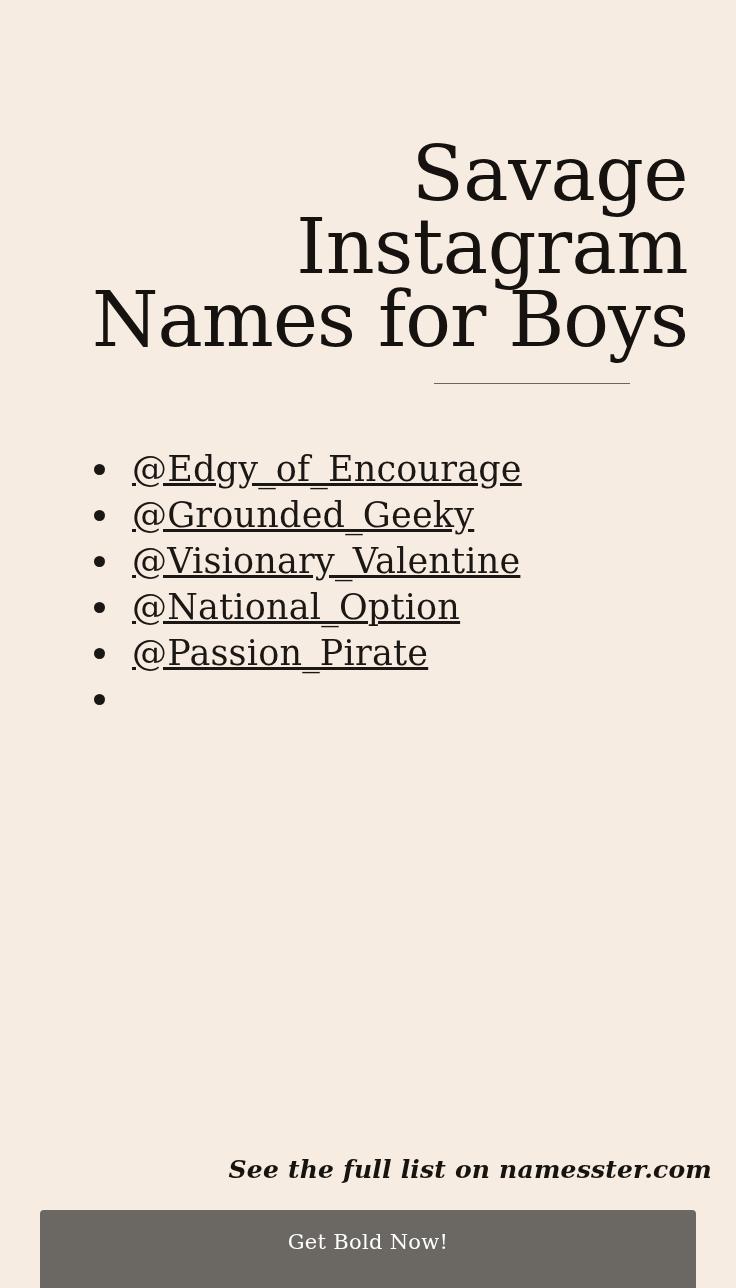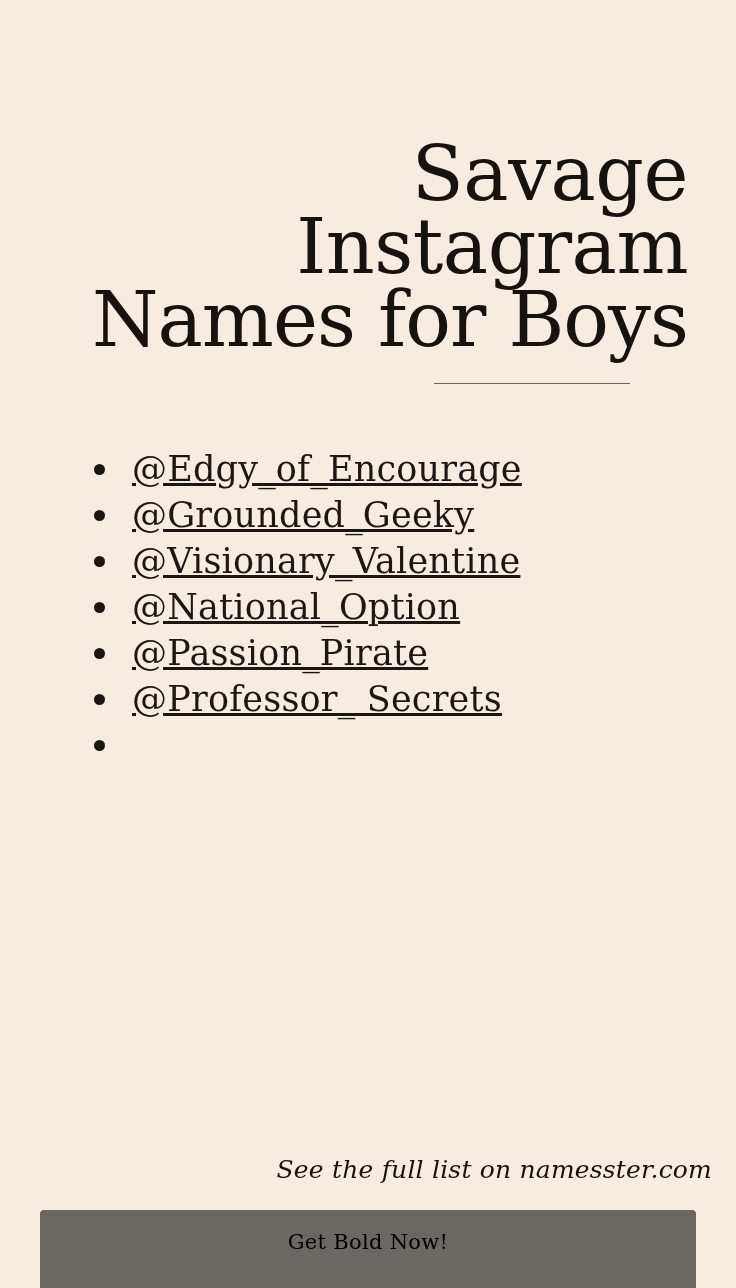--- a/index.html
+++ b/index.html
@@ -81,29 +81,29 @@
 
   
   .footer {
     margin-top: auto;
   }
   .footer-note {
     text-align: right;
     padding-right: 24px;
     font-family: "DejaVu Serif", "Liberation Serif", serif;
     font-style: italic;
-    font-weight: normal;
+    font-weight: bold;
     font-size: 25px;
     color: #17130f;
     letter-spacing: 0.2px;
   }
   .cta {
     margin: 26px 40px 0 40px;
     background: #6b6762;
-    color: #000000;
+    color: #ffffff;
     text-align: center;
     font-family: "DejaVu Serif", "Liberation Serif", serif;
     font-size: 21px;
     padding: 20px 0 34px 0;
     border-radius: 4px 4px 0 0;
     letter-spacing: 0.3px;
   }
 </style>
 </head>
 <body>
@@ -134,24 +134,20 @@
       <li>
         <span class="bullet"></span>
         <span>@National_Option</span>
       </li>
       <li>
         <span class="bullet"></span>
         <span>@Passion_Pirate</span>
       </li>
       <li>
         <span class="bullet"></span>
-        <span>@Professor_ Secrets</span>
-      </li>
-      <li>
-        <span class="bullet"></span>
       </li>
     </ul>
   </div>
 
   <div class="footer">
     <div class="footer-note">See the full list on namesster.com</div>
     <div class="cta">Get Bold Now!</div>
   </div>
 
 </div>

